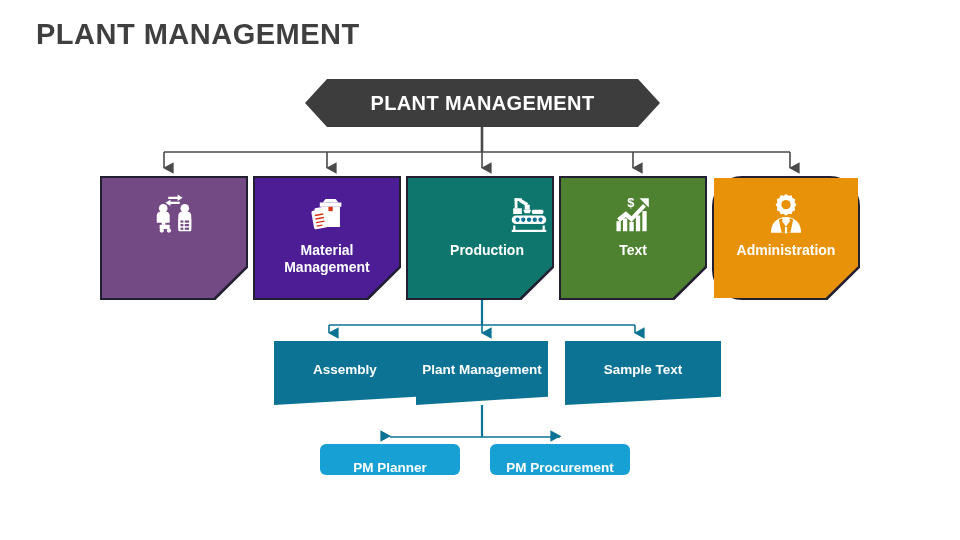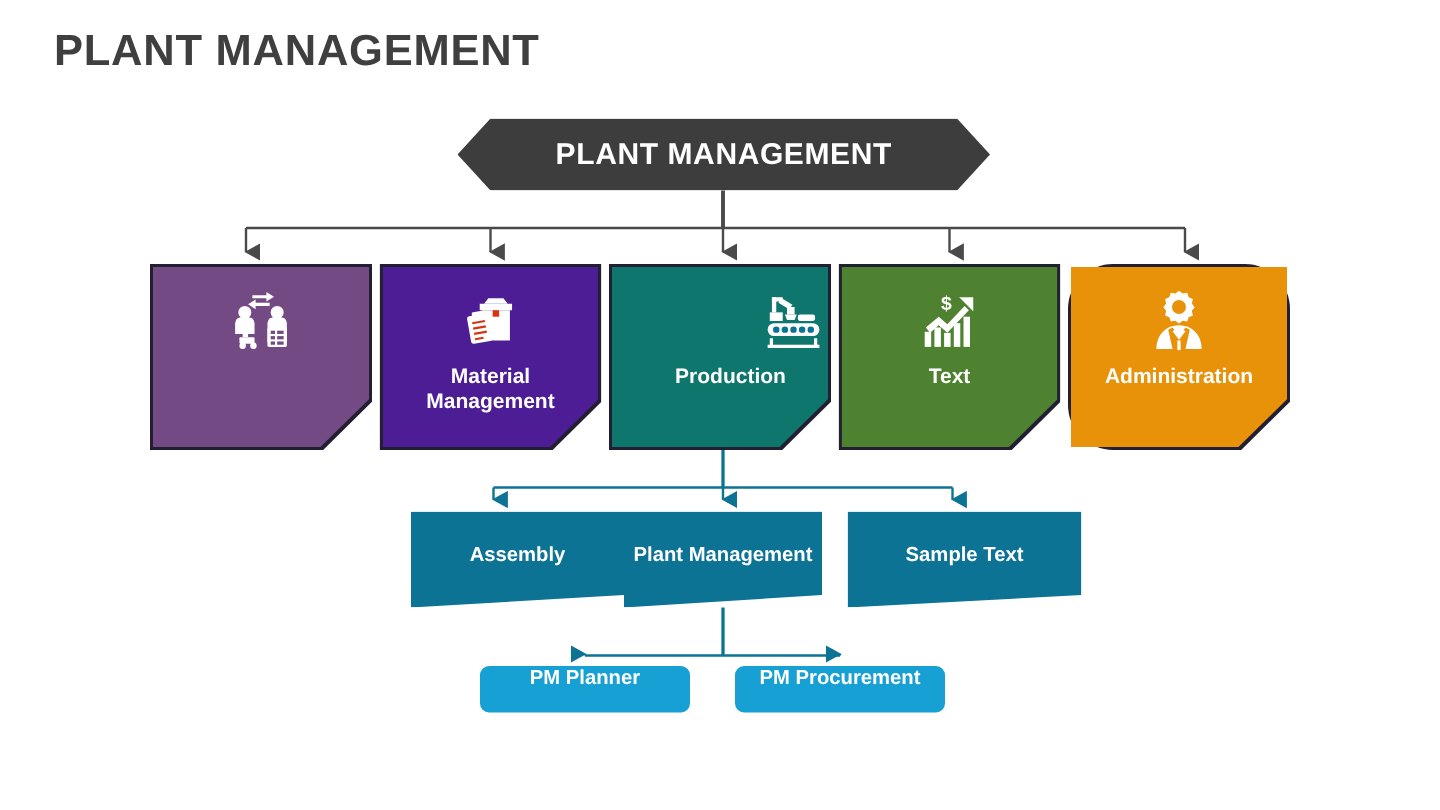--- a/index.html
+++ b/index.html
@@ -70,21 +70,21 @@
   .sub-label{
     color:#ffffff;font-size:13.5px;font-weight:bold;
     text-align:center;line-height:1.2;
     padding-bottom:5px;
   }
 
   
   .leaf{
     position:absolute;top:444px;height:31px;
     background:#17a0d4;border-radius:6px;
-    display:flex;align-items:flex-start;justify-content:center;
+    display:flex;align-items:flex-end;justify-content:center;
   }
   .leaf-label{
     color:#ffffff;font-size:13.5px;font-weight:bold;white-space:nowrap;
   }
 </style>
 </head>
 <body>
 
 <div id="stage">
 

